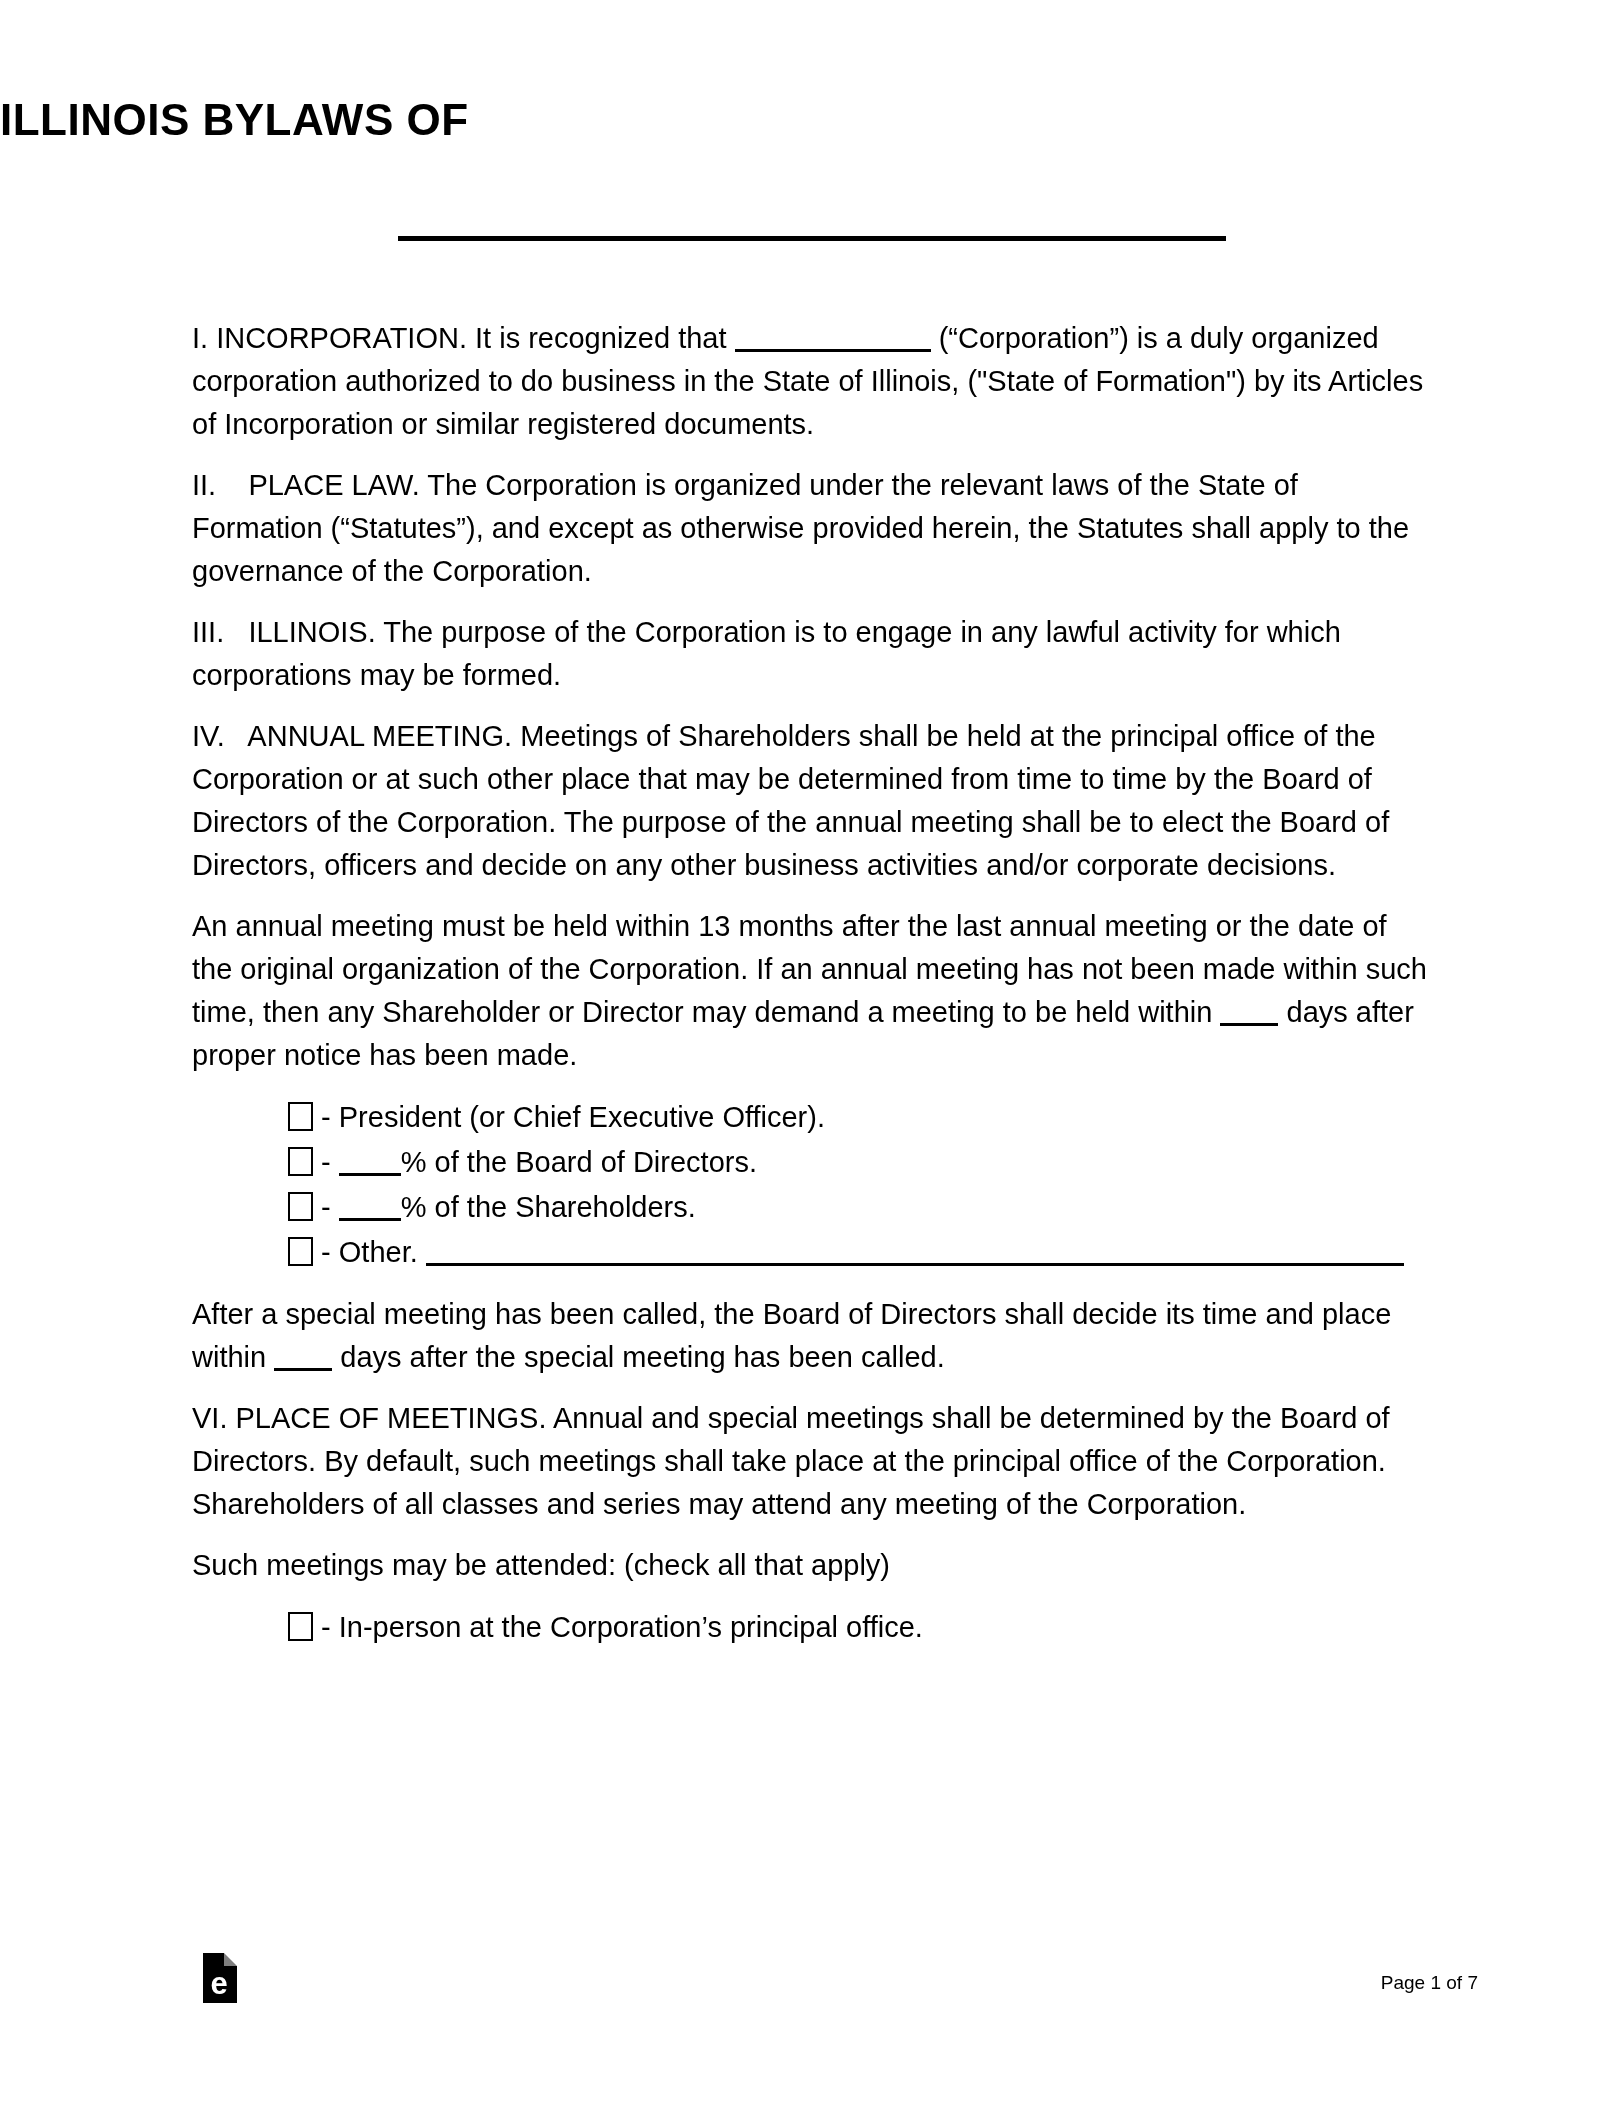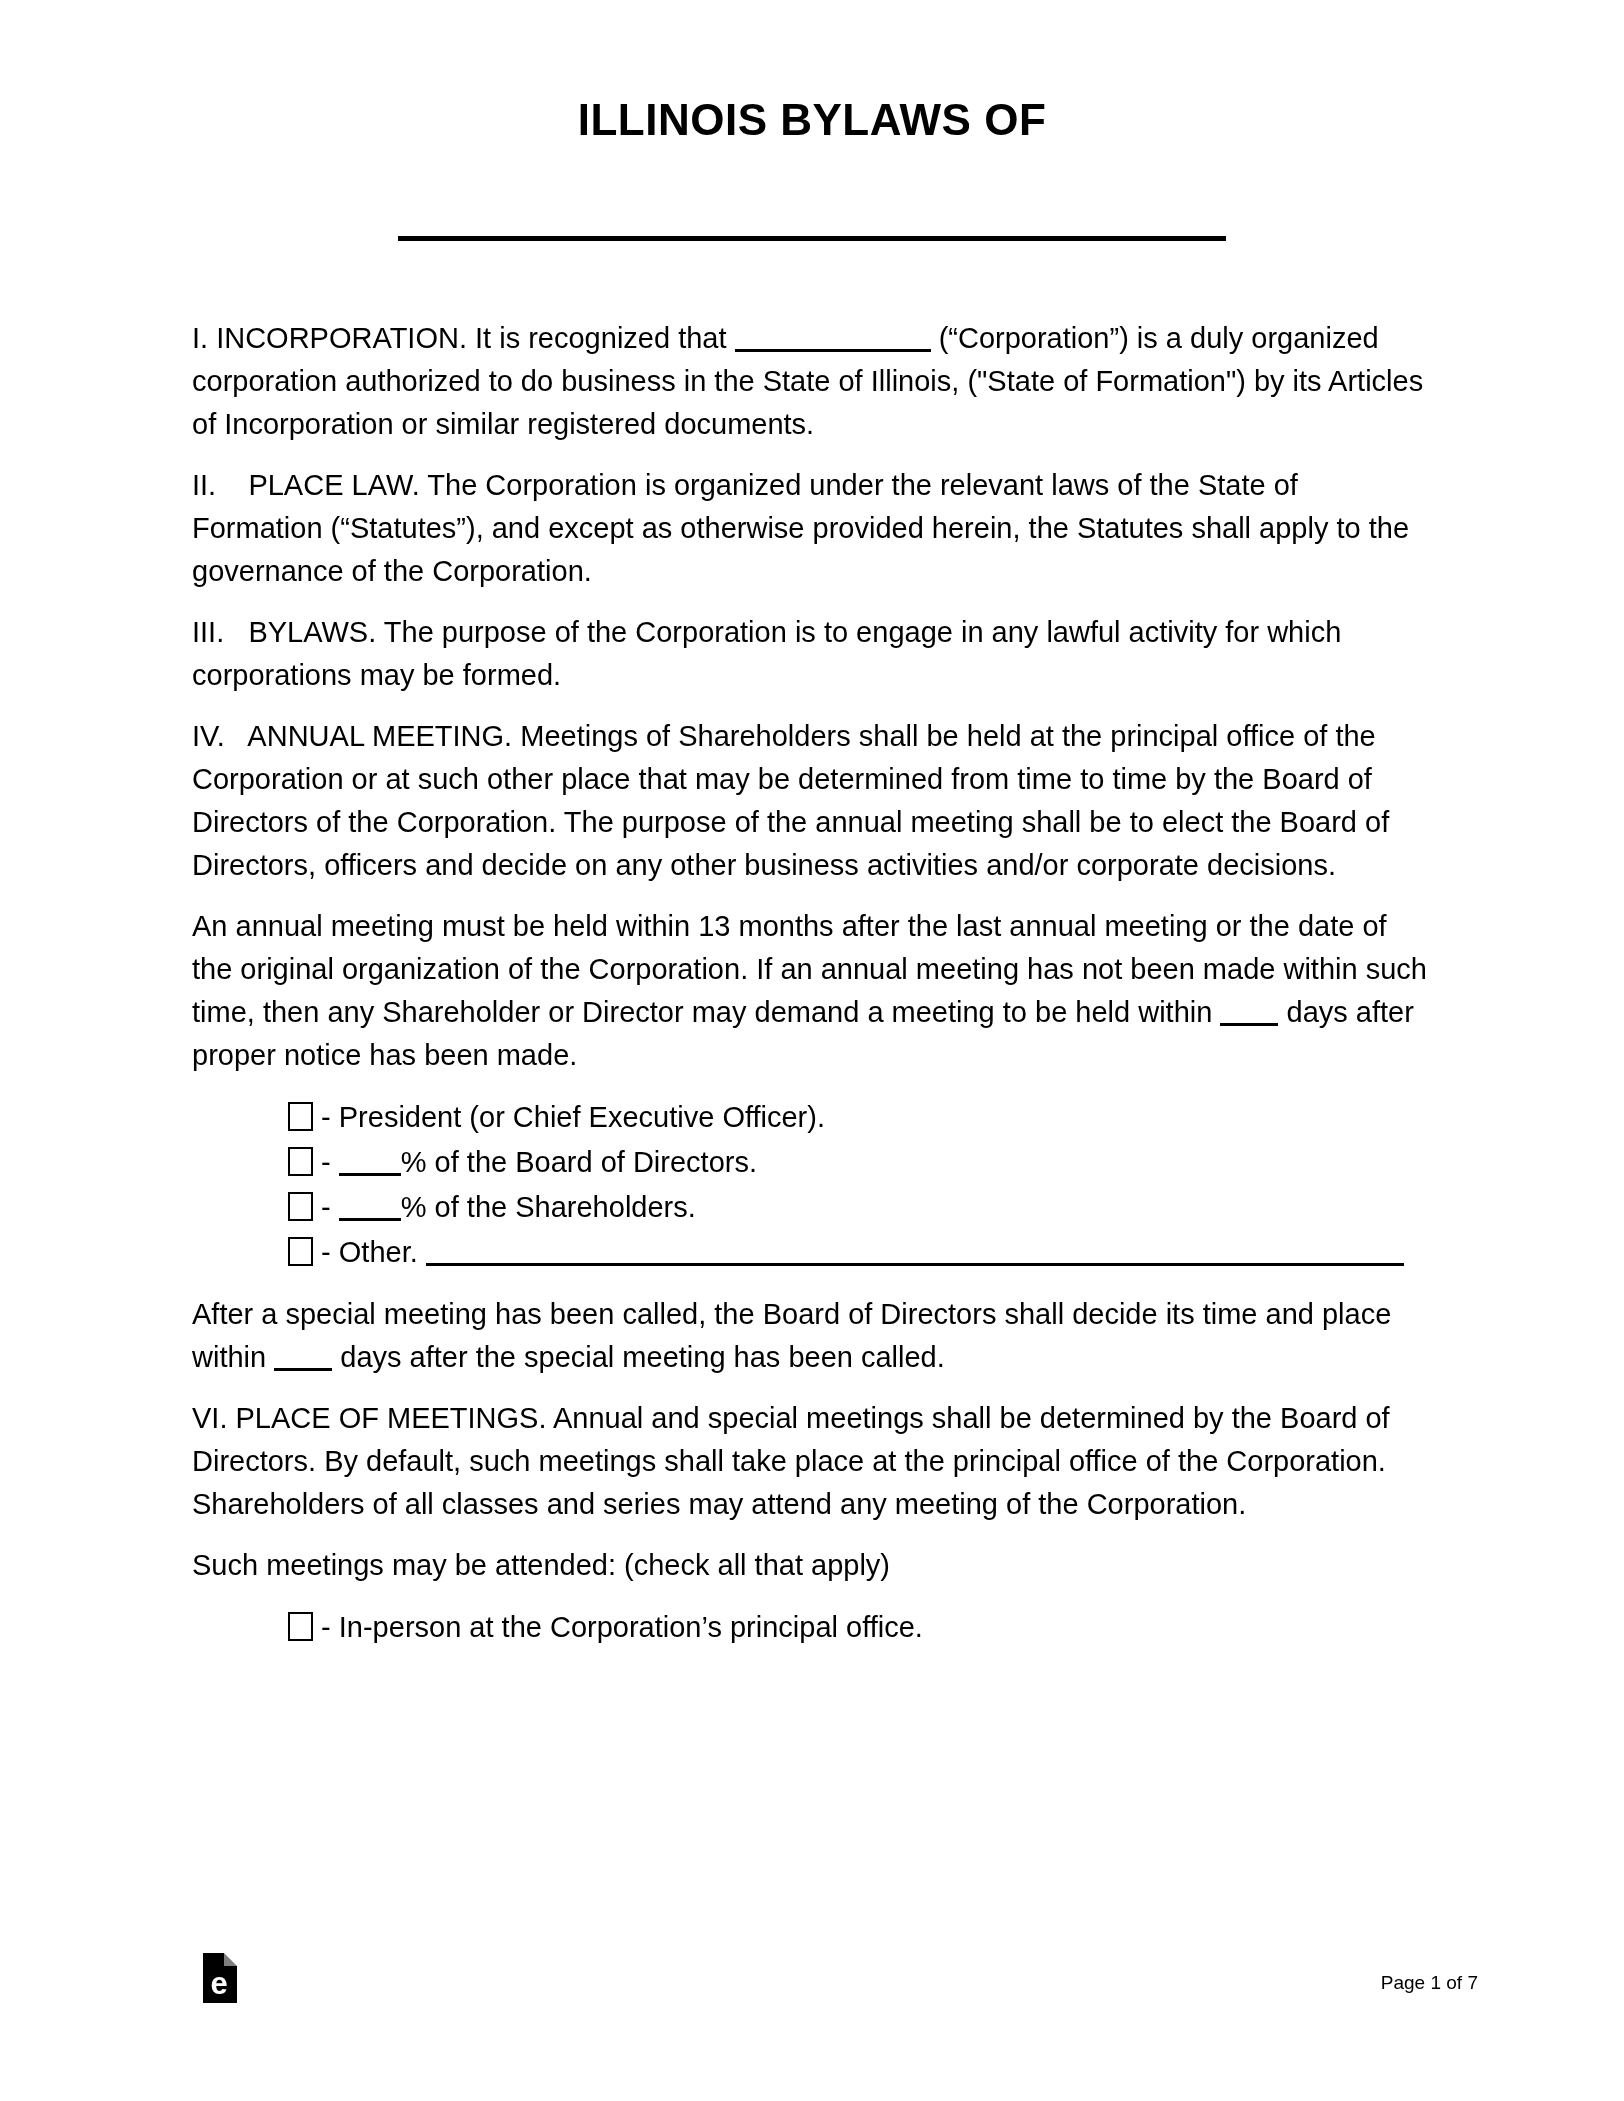--- a/index.html
+++ b/index.html
@@ -8,21 +8,21 @@
     width:1624px;
     height:2101px;
     background:#ffffff;
     color:#000;
     font-family:"Liberation Sans","DejaVu Sans",sans-serif;
     overflow:hidden;
   }
   .title {
     margin:0;
     padding-top:96px;
-    text-align:center;
+    text-align:left;
     font-size:44px;
     line-height:48px;
     font-weight:700;
     letter-spacing:0.5px;
   }
   .name-line {
     width:828px;
     height:0;
     margin:92px auto 0;
     border-bottom:5px solid #000;
@@ -99,21 +99,21 @@
   <h1 class="title">ILLINOIS BYLAWS OF</h1>
 
   <div class="name-line"></div>
 
   <div class="content">
 
     <p><b>I. INCORPORATION</b><span>. It is recognized that </span><span class="blank w-name"></span><span> (“Corporation”) is a duly organized corporation authorized to do business in the State of Illinois, ("State of Formation") by its Articles of Incorporation or similar registered documents.</span></p>
 
     <p><b>II.    PLACE LAW</b><span>. The Corporation is organized under the relevant laws of the State of Formation (“Statutes”), and except as otherwise provided herein, the Statutes shall apply to the governance of the Corporation.</span></p>
 
-    <p><b>III.   BYLAWS</b><span>. The purpose of the Corporation is to engage in any lawful activity for which corporations may be formed.</span></p>
+    <p><b>III.   ILLINOIS</b><span>. The purpose of the Corporation is to engage in any lawful activity for which corporations may be formed.</span></p>
 
     <p><b>IV.   ANNUAL MEETING</b><span>. Meetings of Shareholders shall be held at the principal office of the Corporation or at such other place that may be determined from time to time by the Board of Directors of the Corporation. The purpose of the annual meeting shall be to elect the Board of Directors, officers and decide on any other business activities and/or corporate decisions.</span></p>
 
     <p><span>An annual meeting must be held within 13 months after the last annual meeting or the date of the original organization of the Corporation. If an annual meeting has not been made within such time, then any Shareholder or Director may demand a meeting to be held within </span><span class="blank w-days"></span><span> days after proper notice has been made.</span></p>
 
 
     <div class="options">
       <div class="option"><span class="cb"></span><span> - </span><span>President (or Chief Executive Officer).</span></div>
       <div class="option"><span class="cb"></span><span> - </span><span class="blank w-pct"></span><span>% of the Board of Directors.</span></div>
       <div class="option"><span class="cb"></span><span> - </span><span class="blank w-pct"></span><span>% of the Shareholders.</span></div>

